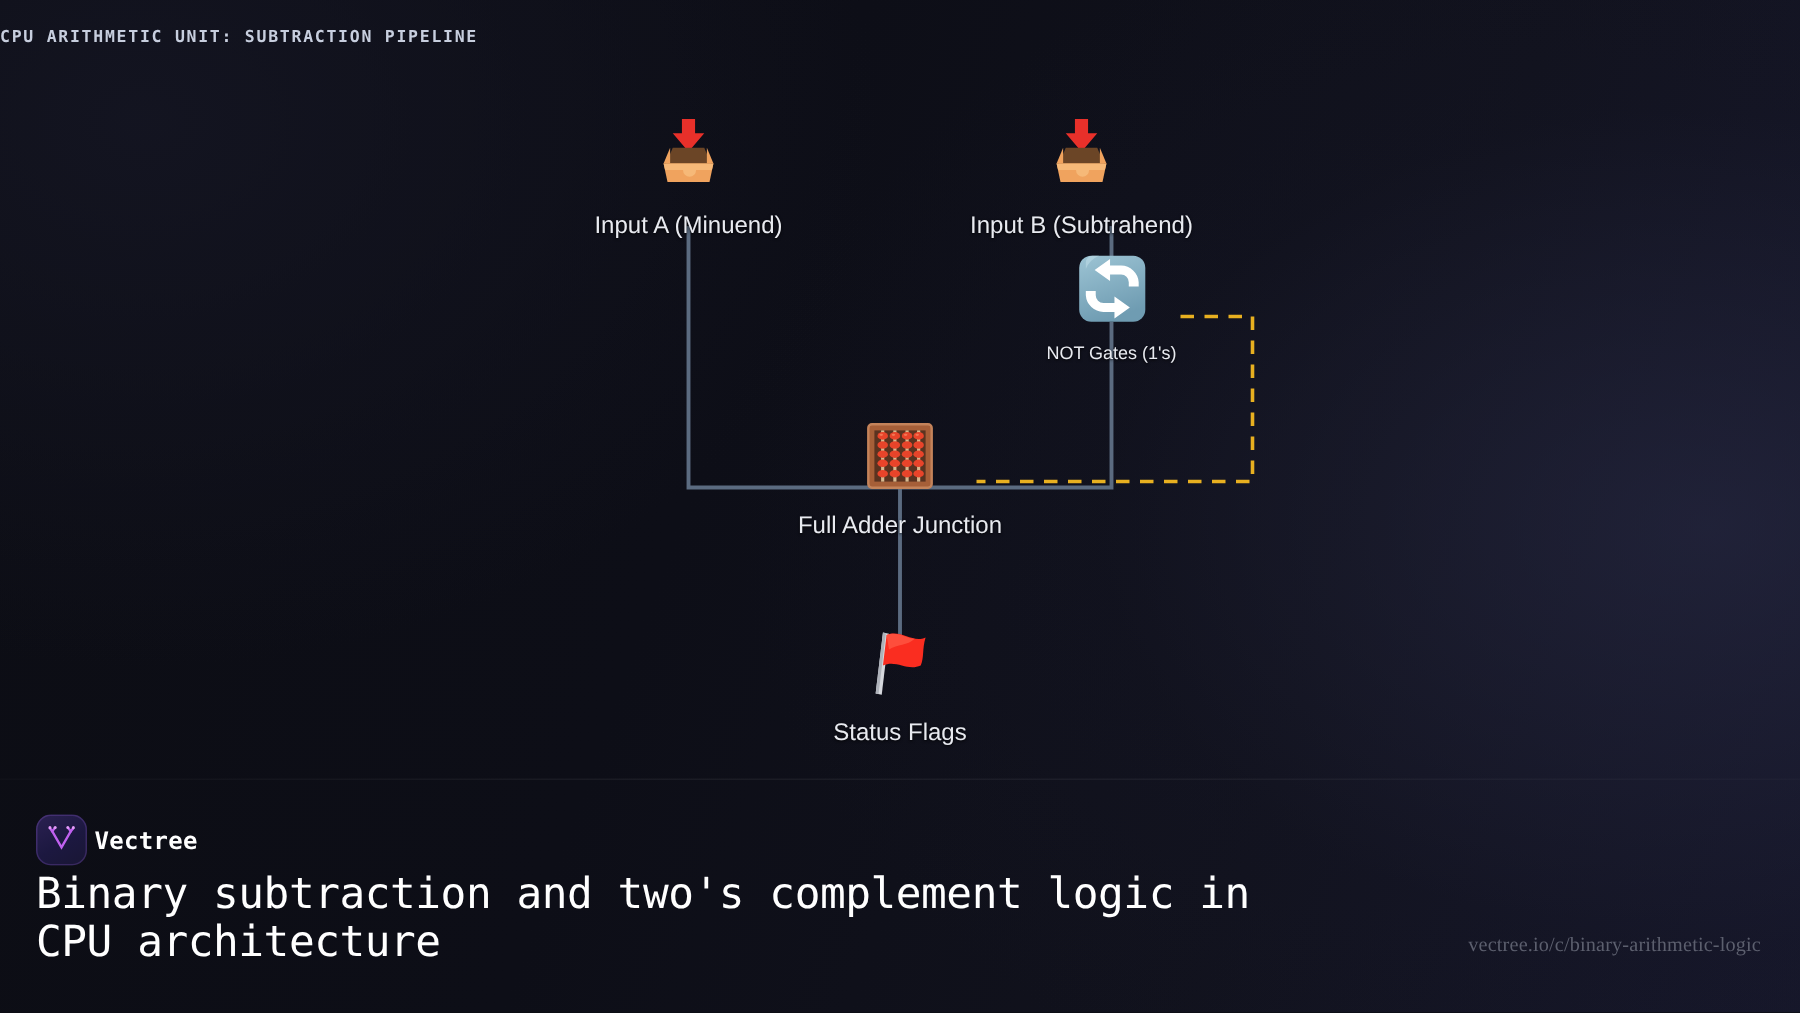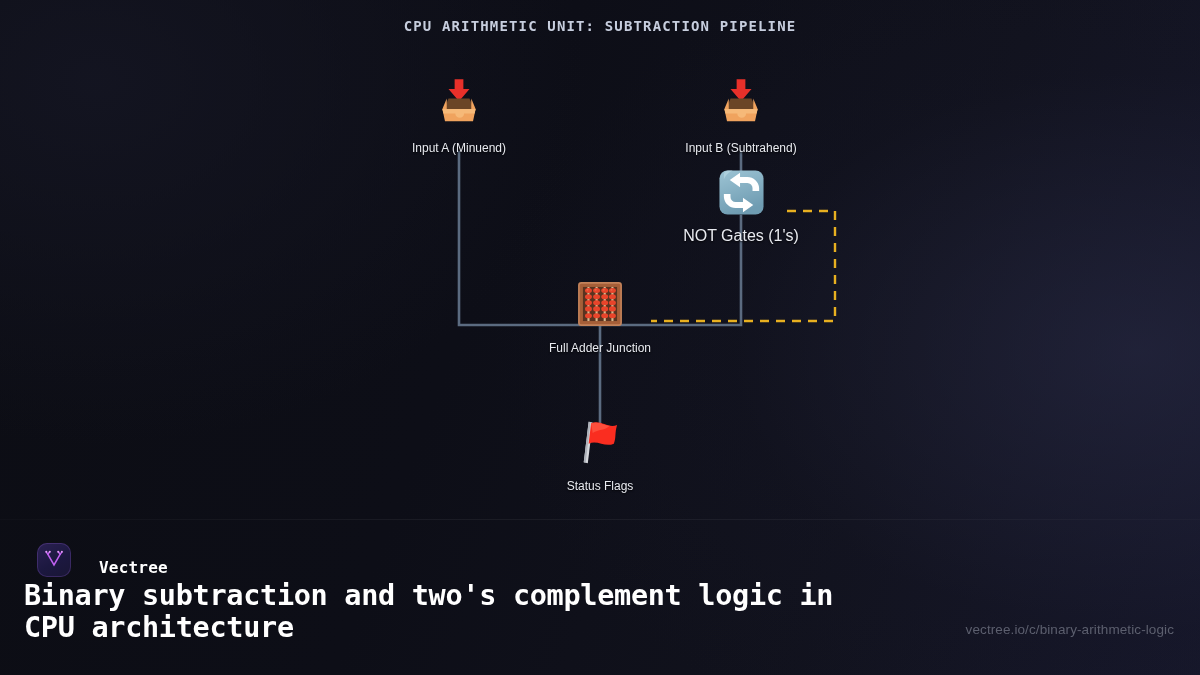--- a/index.html
+++ b/index.html
@@ -20,23 +20,23 @@
     font-family: "Liberation Sans", "DejaVu Sans", sans-serif;
     -webkit-font-smoothing: antialiased;
   }
 
   
   .diagram-title {
     position: absolute;
     left: 0;
     top: 18px;
     width: 1200px;
-    text-align: center;
+    text-align: left;
     font-family: "DejaVu Sans Mono", "Liberation Mono", monospace;
-    font-size: 14px;
+    font-size: 11px;
     font-weight: bold;
     letter-spacing: 1.15px;
     color: #c7cede;
   }
 
   
   #wires {
     position: absolute;
     left: 0; top: 0;
     width: 1200px;
@@ -52,44 +52,44 @@
     align-items: center;
     width: 180px;
     margin-left: -90px;
   }
   .node .glyph {
     display: block;
     line-height: 1;
   }
   .node .node-label {
     margin-top: 8px;
-    font-size: 12px;
+    font-size: 16px;
     color: #e8eaf0;
     text-align: center;
     white-space: nowrap;
     text-shadow: 0 1px 2px rgba(0,0,0,0.85);
   }
-  .node.small .node-label { font-size: 16px; }
+  .node.small .node-label { font-size: 12px; }
 
   
   .footer-divider {
     position: absolute;
     left: 0;
     top: 519px;
     width: 1200px;
     height: 1px;
     background: linear-gradient(90deg, rgba(255,255,255,0.015) 0%, rgba(255,255,255,0.055) 35%, rgba(255,255,255,0.05) 65%, rgba(255,255,255,0.02) 100%);
   }
   .brand-row {
     position: absolute;
-    left: 37px;
+    left: 24px;
     top: 543px;
     display: flex;
-    align-items: flex-end;
-    gap: 28px;
+    align-items: center;
+    gap: 5px;
   }
   .brand-logo {
     width: 34px;
     height: 34px;
     border-radius: 10px;
     background: linear-gradient(150deg, #2b2152 0%, #1c1840 55%, #191634 100%);
     box-shadow: inset 0 0 0 1px rgba(168,110,240,0.22);
     display: flex;
     align-items: center;
     justify-content: center;
@@ -101,30 +101,30 @@
     color: #ffffff;
     letter-spacing: 0.2px;
   }
   .headline {
     position: absolute;
     left: 24px;
     top: 580px;
     width: 870px;
     font-family: "DejaVu Sans Mono", "Liberation Mono", monospace;
     font-size: 28.5px;
-    font-weight: bold;
+    font-weight: normal;
     line-height: 1.13;
     color: #ffffff;
     letter-spacing: -0.3px;
   }
   .site-url {
     position: absolute;
     right: 26px;
     top: 622px;
-    font-family: Liberation Sans, sans-serif;
+    font-family: Liberation Serif, serif;
     font-size: 13.5px;
     color: #5c5f6e;
     letter-spacing: 0.1px;
   }
 </style>
 </head>
 <body>
 
 <div id="stage">
 
@@ -154,21 +154,21 @@
 
         <path d="M13 40 h38 l-3 14 h-32 z" fill="#f0a35e"></path>
         <path d="M13 40 h38 l-1.2 5 h-12 a5 5 0 0 1 -10 0 h-13.6 z" fill="#f6b978"></path>
         <path d="M18 28 l-5 12 h5 z" fill="#f0a35e"></path>
         <path d="M46 28 l5 12 h-5 z" fill="#f0a35e"></path>
       </svg>
     </span>
     <span class="node-label">Input A (Minuend)</span>
   </div>
 
-  <div class="node" style="left:741px; top:74px;">
+  <div class="node" style="left:721px; top:74px;">
     <span class="glyph">
       <svg width="56" height="56" viewBox="0 0 64 64">
         <path d="M27 6 h10 v11 h7 l-12 14 l-12 -14 h7 z" fill="#e8302a"></path>
         <path d="M20 28 h24 l6 14 h-36 z" fill="#6b4526"></path>
         <path d="M15 40 h34 v8 h-34 z" fill="#8b5a2e"></path>
         <path d="M13 40 h38 l-3 14 h-32 z" fill="#f0a35e"></path>
         <path d="M13 40 h38 l-1.2 5 h-12 a5 5 0 0 1 -10 0 h-13.6 z" fill="#f6b978"></path>
         <path d="M18 28 l-5 12 h5 z" fill="#f0a35e"></path>
         <path d="M46 28 l5 12 h-5 z" fill="#f0a35e"></path>
       </svg>

